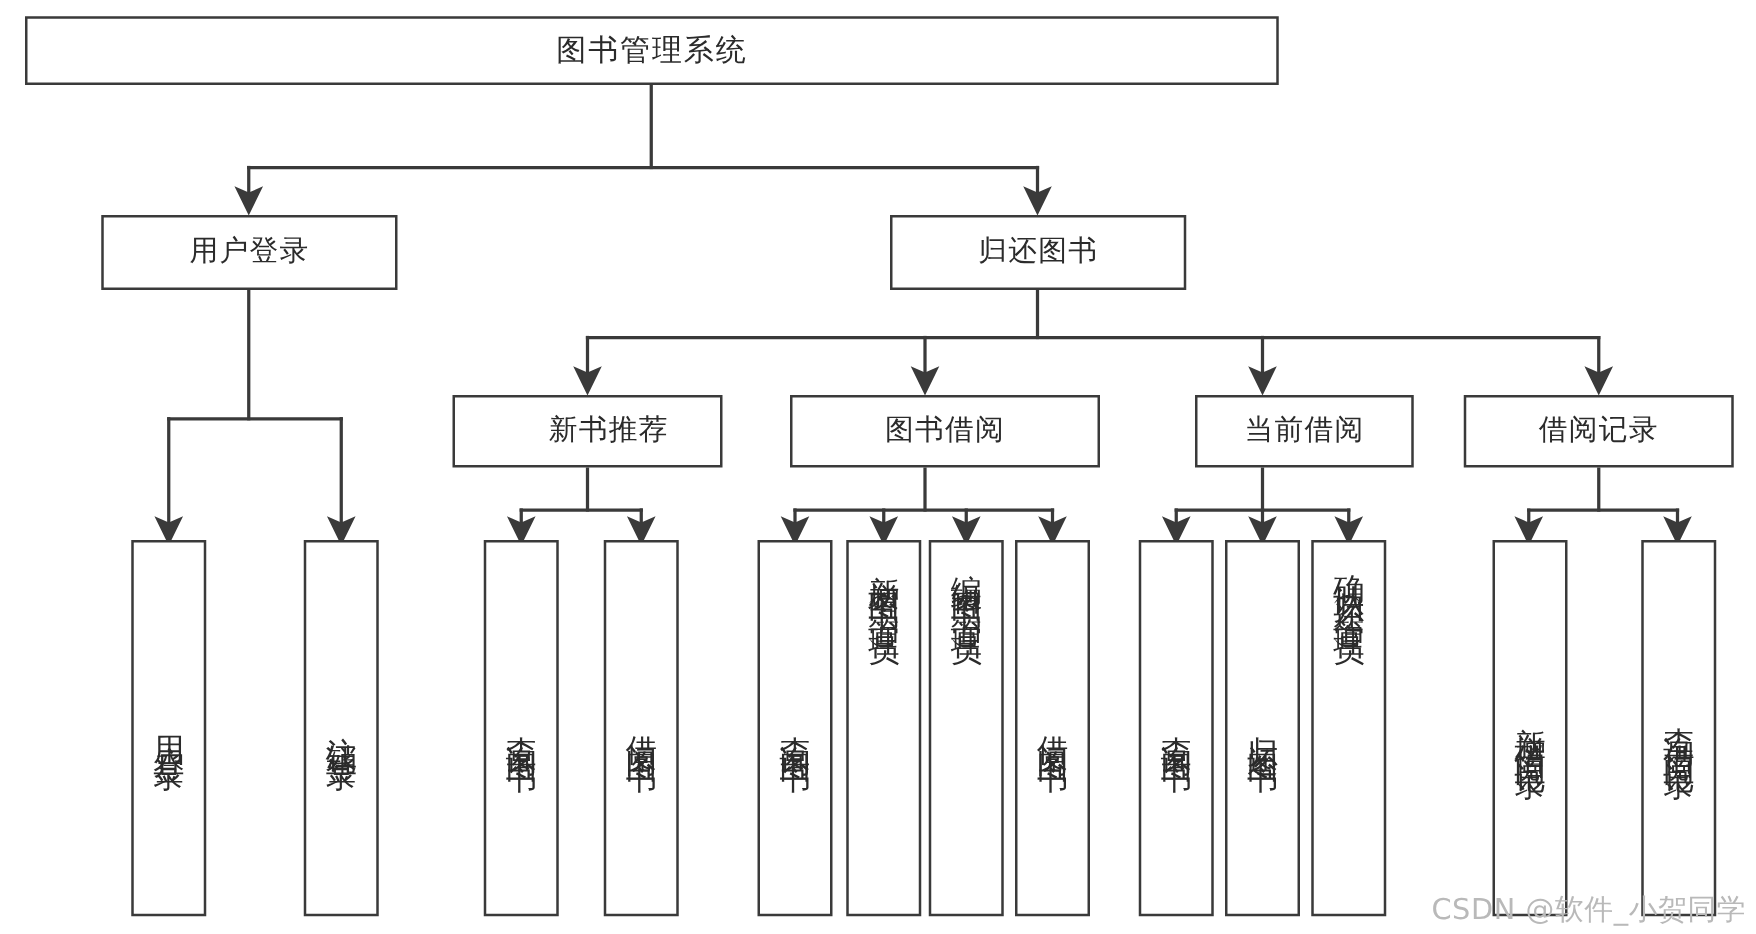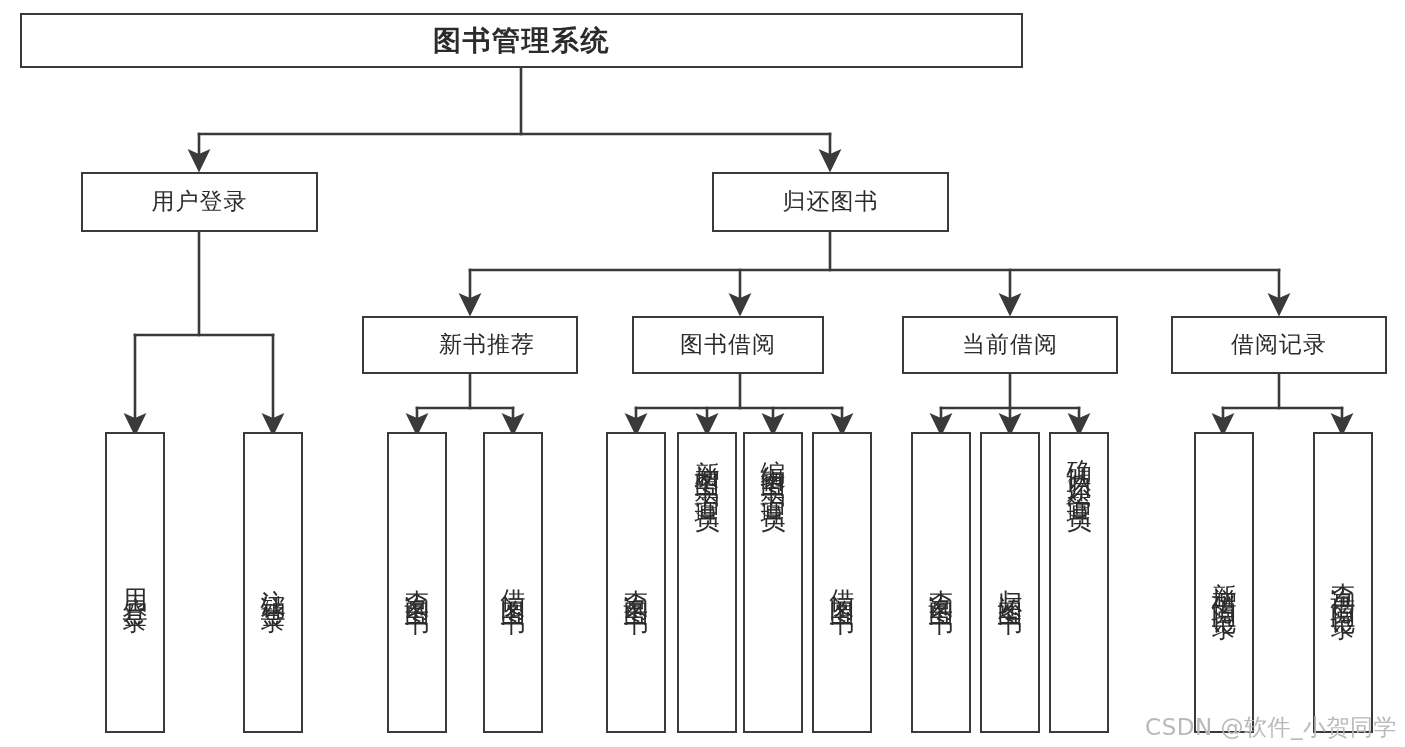--- a/index.html
+++ b/index.html
@@ -43,23 +43,22 @@
     line-height: 1.18;
     white-space: nowrap;
     color: #2b2b2b;
   }
   
   .node.horiz .label {
     font-size: 23px;
     letter-spacing: 1px;
   }
   .node.root .label {
-    font-size: 28px;
+    font-size: 24px;
     letter-spacing: 1.5px;
-    font-weight: bold;
   }
   
   .node.vert {
     align-items: flex-start;
     padding-top: 6px;
   }
   .node.vert .label {
     writing-mode: vertical-rl;
     text-orientation: upright;
     font-size: 25px;
@@ -147,25 +146,25 @@
   </div>
 
   <div class="node horiz" style="left:712px; top:172px; width:237px; height:60px;">
     <span class="label">归还图书</span>
   </div>
 
   <div class="node horiz" style="left:362px; top:316px; width:216px; height:58px;padding-left:34px;">
     <span class="label">新书推荐</span>
   </div>
 
-  <div class="node horiz" style="left:632px; top:316px; width:192px; height:58px;">
+  <div class="node horiz" style="left:632px; top:316px; width:248px; height:58px;">
     <span class="label">图书借阅</span>
   </div>
 
-  <div class="node horiz" style="left:902px; top:316px; width:216px; height:58px;">
+  <div class="node horiz" style="left:956px; top:316px; width:175px; height:58px;">
     <span class="label">当前借阅</span>
   </div>
 
   <div class="node horiz" style="left:1171px; top:316px; width:216px; height:58px;align-items:center;">
     <span class="label">借阅记录</span>
   </div>
 
   <div class="node vert centered" style="left:105px; top:432px; width:60px; height:301px;">
     <span class="label">用户登录</span>
   </div>

